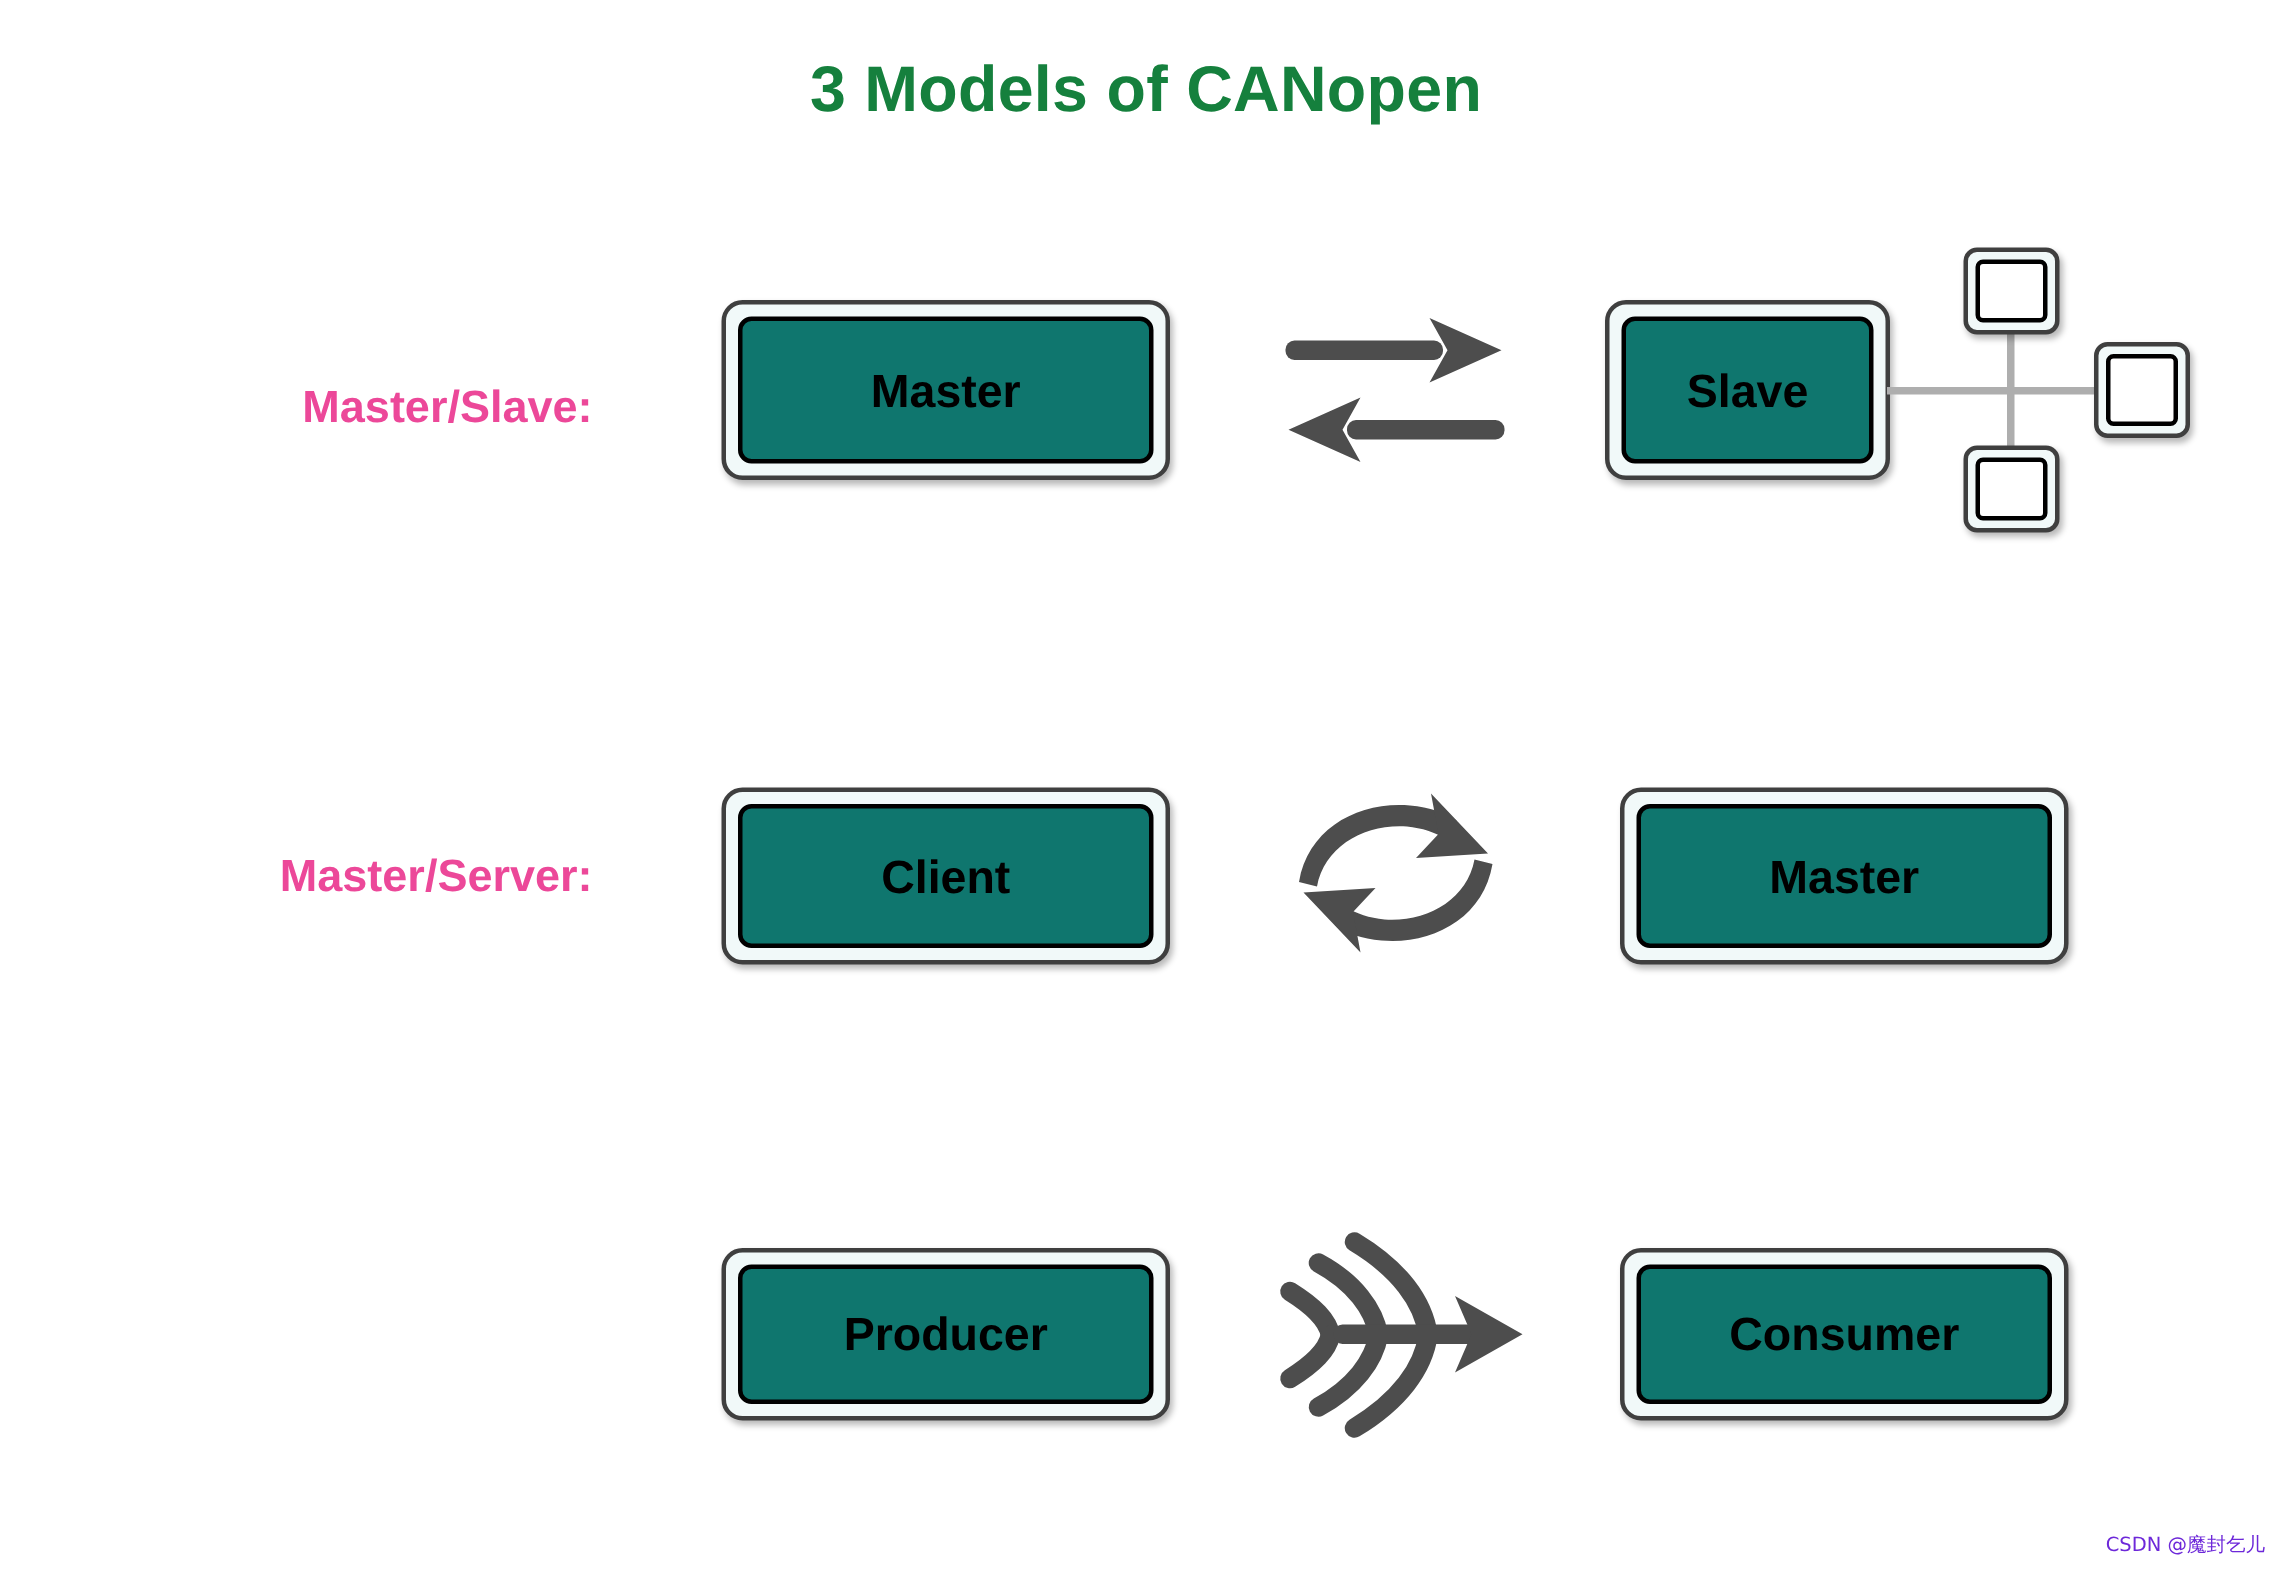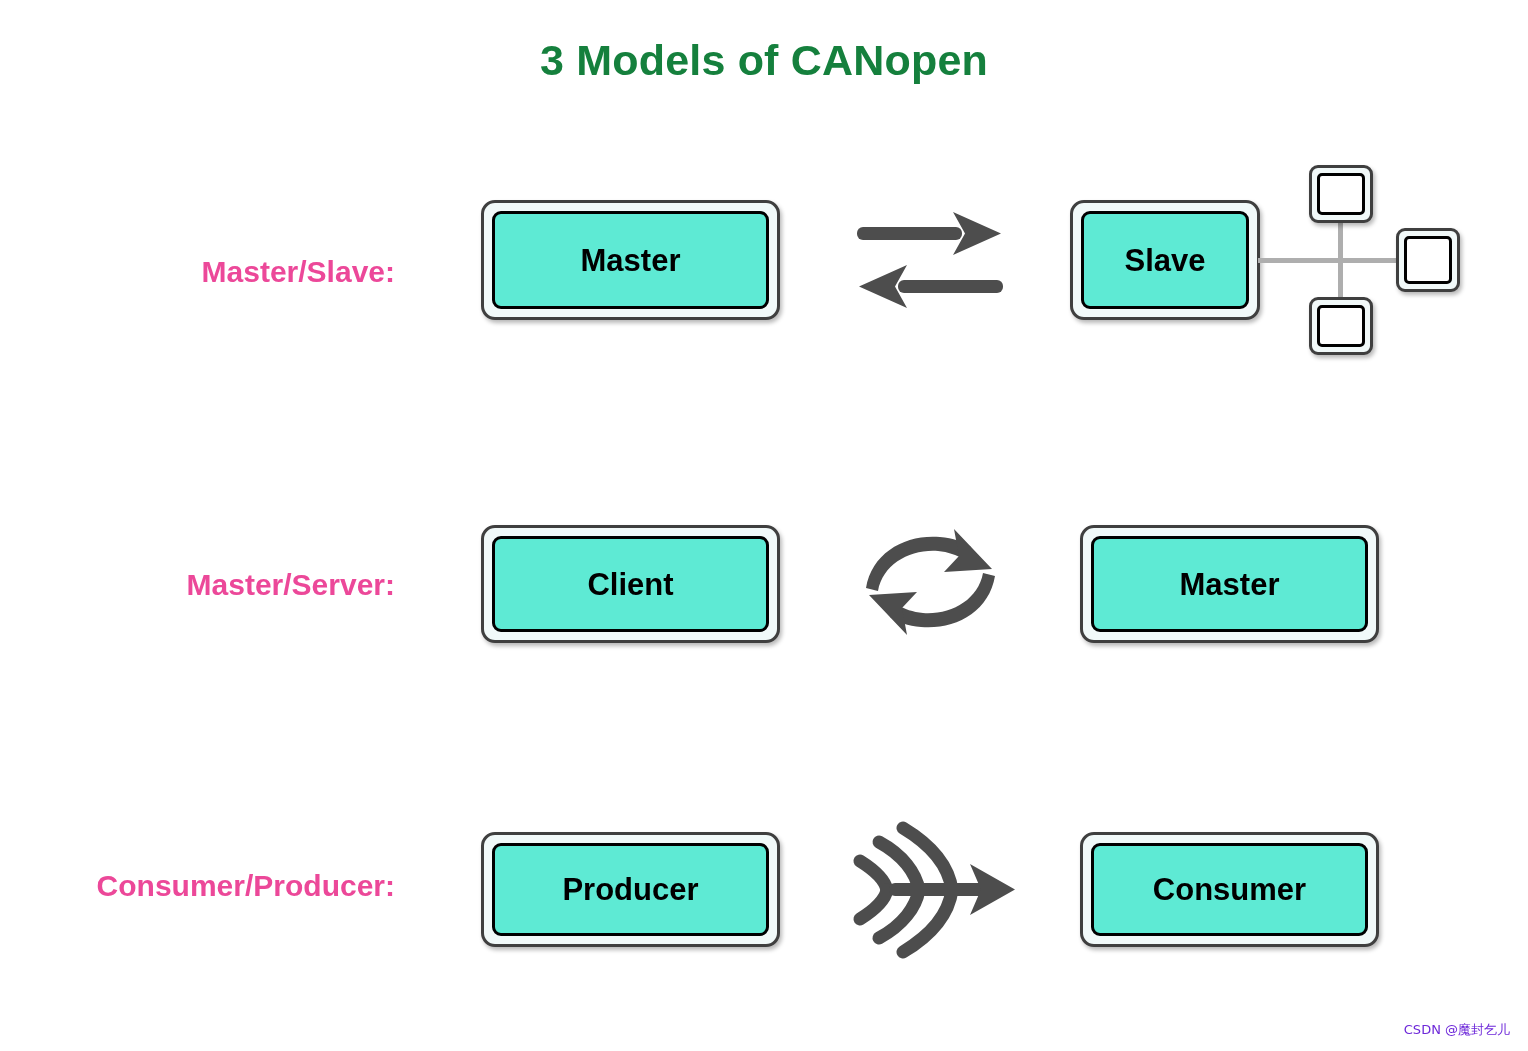--- a/index.html
+++ b/index.html
@@ -45,21 +45,21 @@
     border-radius:14px;
     box-shadow:2px 3px 4px rgba(0,0,0,.28);
     display:flex;
     align-items:center;
     justify-content:center;
     padding:8px;
   }
   .nodebox .inner{
     box-sizing:border-box;
     width:100%;height:100%;
-    background:#5eead4;
+    background:#0f766e;
     border:3px solid #000000;
     border-radius:9px;
     display:flex;
     align-items:center;
     justify-content:center;
   }
   .nodebox .label{
     font-size:31px;
     color:#000000;
     line-height:1;
@@ -189,21 +189,20 @@
       </g>
     </svg>
   </div>
 
   <div class="nodebox" style="left:1080px;top:525px;width:299px;height:118px;">
     <div class="inner">
       <span class="label semi">Master</span>
     </div>
   </div>
 
-  <div class="row-label" style="top:886px;">Consumer/Producer:</div>
 
   <div class="nodebox" style="left:481px;top:832px;width:299px;height:115px;">
     <div class="inner">
       <span class="label semi">Producer</span>
     </div>
   </div>
 
   <div class="icon-wrap" style="left:843px;top:820px;">
     <svg width="175" height="140" viewBox="0 0 175 140" aria-hidden="true">
       <g fill="none" stroke="#4d4d4d" stroke-width="13" stroke-linecap="round">

